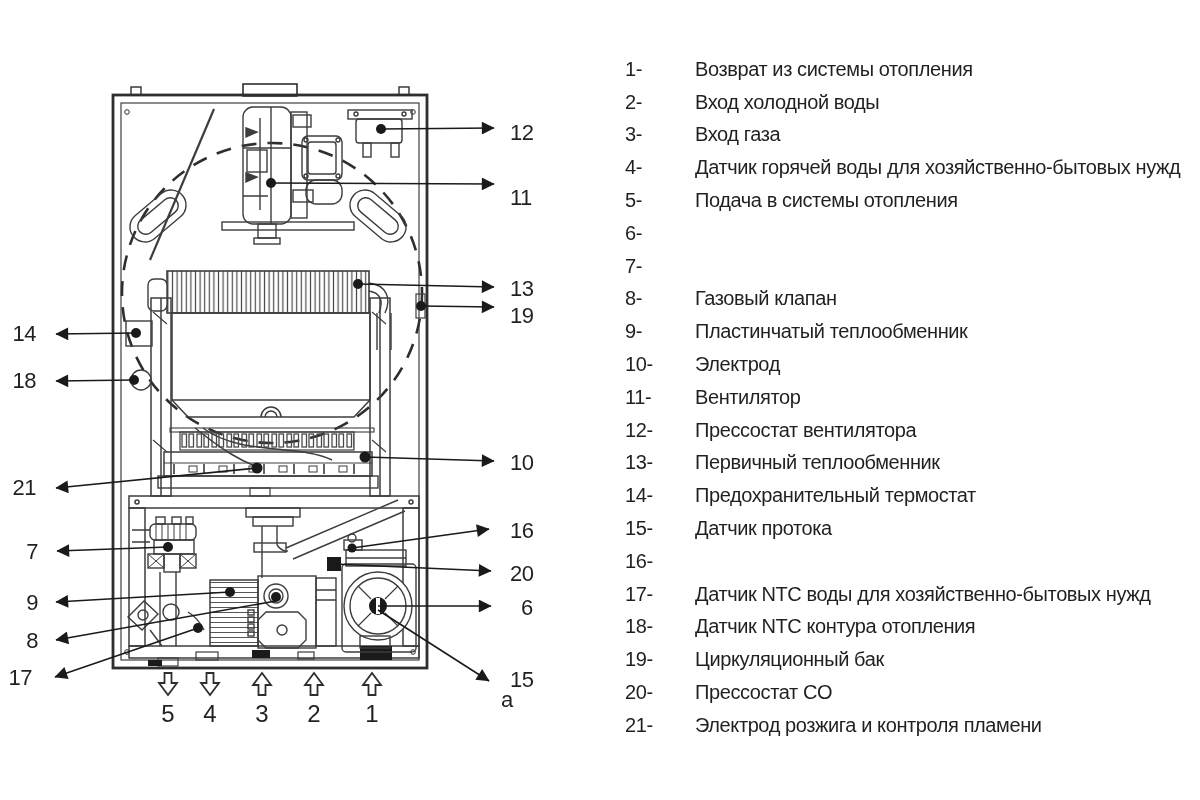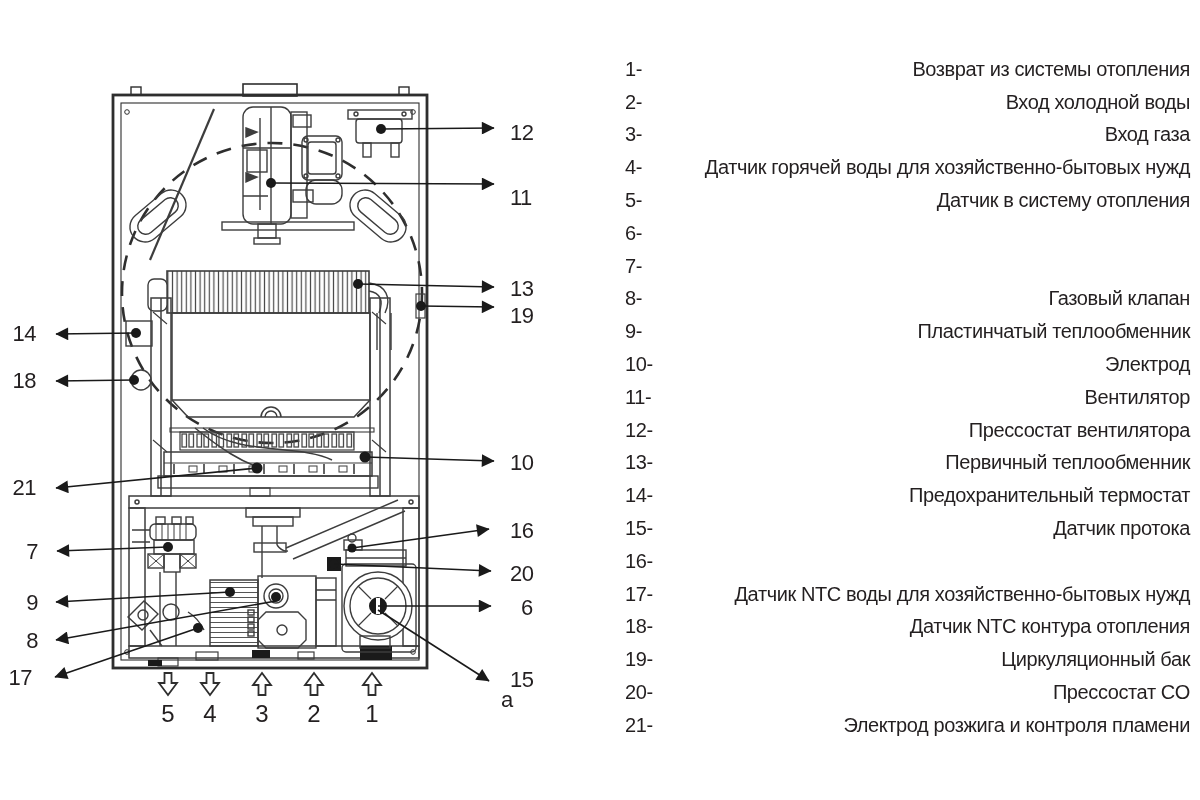--- a/index.html
+++ b/index.html
@@ -2,21 +2,21 @@
 <html><head>
 <meta charset="utf-8">
 <style>
   html,body{margin:0;padding:0;background:#fff;}
   .page{position:relative;width:1200px;height:800px;background:#fff;overflow:hidden;
         font-family:"Liberation Sans",sans-serif;color:#231f20;}
   .diagram-svg{position:absolute;left:0;top:0;}
   .legend{position:absolute;left:600px;top:53px;width:590px;}
   .legend-row{display:flex;align-items:center;height:32.8px;font-size:20px;letter-spacing:-0.4px;}
   .legend-num{flex:0 0 70px;padding-left:25px;}
-  .legend-txt{flex:1;white-space:nowrap;text-align:right;}
+  .legend-txt{flex:1;white-space:nowrap;}
   .callout-label{font-family:"Liberation Sans",sans-serif;font-size:22px;font-weight:500;letter-spacing:-0.5px;fill:#231f20;}
   .conn-num{font-family:"Liberation Sans",sans-serif;font-size:24px;font-weight:500;fill:#231f20;}
 </style>
 </head>
 <body>
 
 <div class="page">
 
   <svg class="diagram-svg" width="600" height="800" viewBox="0 0 600 800">
     <defs>
@@ -301,21 +301,21 @@
     <div class="legend-row">
         <span class="legend-num">3-</span>
         <span class="legend-txt">Вход газа</span>
       </div>
     <div class="legend-row">
         <span class="legend-num">4-</span>
         <span class="legend-txt">Датчик горячей воды для хозяйственно-бытовых нужд</span>
       </div>
     <div class="legend-row">
         <span class="legend-num">5-</span>
-        <span class="legend-txt">Датчик в систему отопления</span>
+        <span class="legend-txt">Подача в системы отопления</span>
       </div>
     <div class="legend-row">
         <span class="legend-num">6-</span>
       </div>
     <div class="legend-row">
         <span class="legend-num">7-</span>
       </div>
     <div class="legend-row">
         <span class="legend-num">8-</span>
         <span class="legend-txt">Газовый клапан</span>

